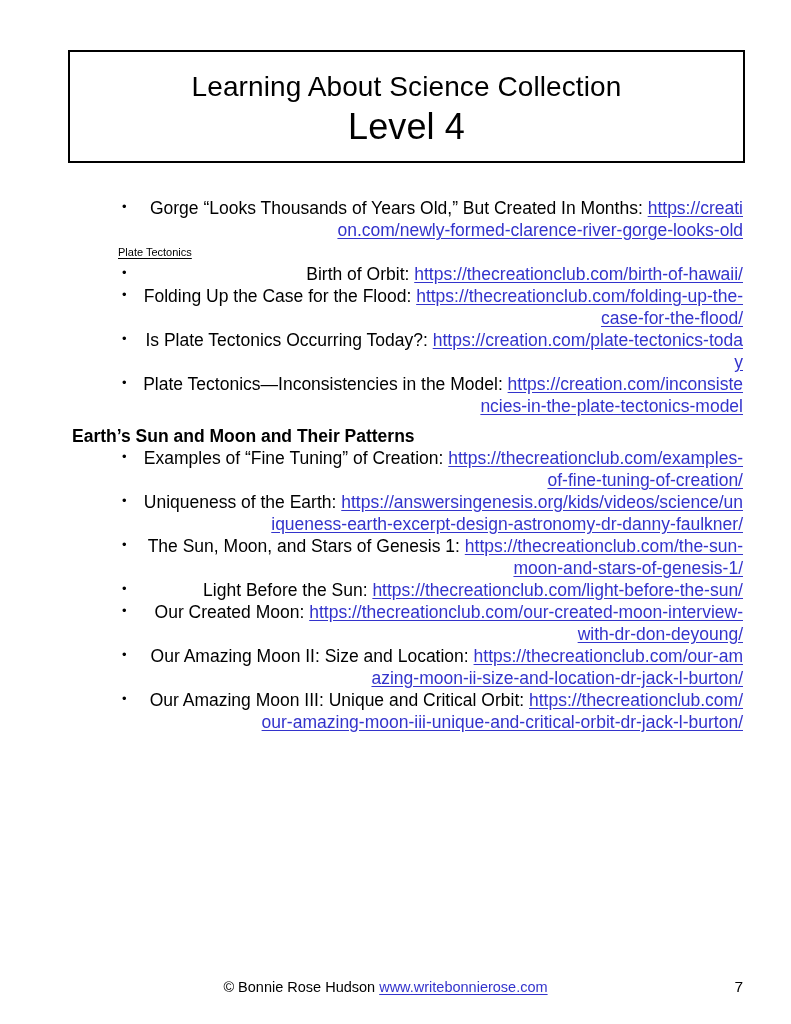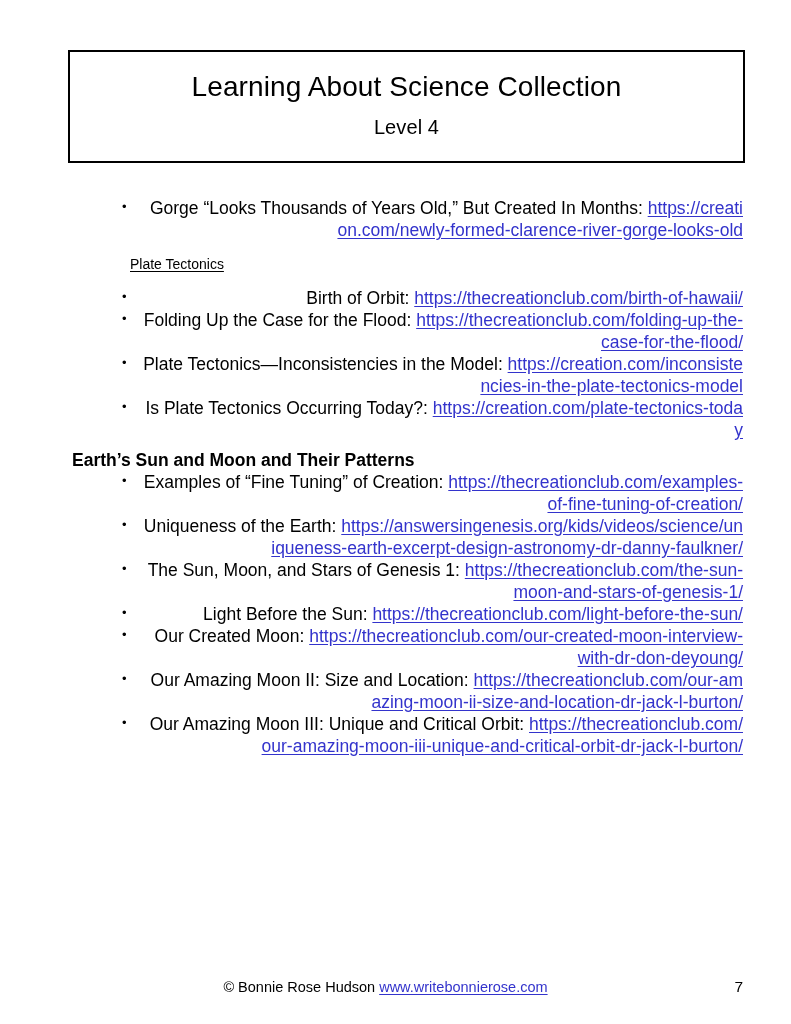--- a/index.html
+++ b/index.html
@@ -38,39 +38,39 @@
     justify-content: center;
   }
   .title-line-1 {
     font-size: 28px;
     line-height: 40px;
     font-weight: 400;
     letter-spacing: 0.1px;
     white-space: nowrap;
   }
   .title-line-2 {
-    font-size: 20px;
+    font-size: 36px;
     line-height: 40px;
     font-weight: 400;
     letter-spacing: 0.1px;
     white-space: nowrap;
   }
 
   
   .content {
     position: absolute;
     left: 0;
     top: 197px;
     width: 791px;
   }
 
   .section-heading-underline {
-    margin: 12px;
+    margin: 0;
     padding: 0 0 0 118px;
-    font-size: 14px;
+    font-size: 11px;
     line-height: 22px;
     font-weight: 400;
     text-decoration: underline;
     text-underline-offset: 2px;
     display: block;
   }
 
   .section-heading-bold {
     margin: 0;
     padding: 8px 0 0 72px;
@@ -157,22 +157,22 @@
   </div>
 
   <div class="content" id="content-root">
       <ul class="bullets">
         <li><span class="lbl">Gorge “Looks Thousands of Years Old,” But Created In Months: </span><a class="url" href="#">https://creation.com/newly-formed-clarence-river-gorge-looks-old</a></li>
       </ul>
       <div class="section-heading-underline">Plate Tectonics</div>
       <ul class="bullets">
         <li><span class="lbl">Birth of Orbit: </span><a class="url" href="#">https://thecreationclub.com/birth-of-hawaii/</a></li>
         <li><span class="lbl">Folding Up the Case for the Flood: </span><a class="url" href="#">https://thecreationclub.com/folding-up-the-case-for-the-flood/</a></li>
+        <li><span class="lbl">Is Plate Tectonics Occurring Today?: </span><a class="url" href="#">https://creation.com/plate-tectonics-today</a></li>
         <li><span class="lbl">Plate Tectonics—Inconsistencies in the Model: </span><a class="url" href="#">https://creation.com/inconsistencies-in-the-plate-tectonics-model</a></li>
-        <li><span class="lbl">Is Plate Tectonics Occurring Today?: </span><a class="url" href="#">https://creation.com/plate-tectonics-today</a></li>
       </ul>
       <div class="section-heading-bold">Earth’s Sun and Moon and Their Patterns</div>
       <ul class="bullets">
         <li><span class="lbl">Examples of “Fine Tuning” of Creation: </span><a class="url" href="#">https://thecreationclub.com/examples-of-fine-tuning-of-creation/</a></li>
         <li><span class="lbl">Uniqueness of the Earth: </span><a class="url" href="#">https://answersingenesis.org/kids/videos/science/uniqueness-earth-excerpt-design-astronomy-dr-danny-faulkner/</a></li>
         <li><span class="lbl">The Sun, Moon, and Stars of Genesis 1: </span><a class="url" href="#">https://thecreationclub.com/the-sun-moon-and-stars-of-genesis-1/</a></li>
         <li><span class="lbl">Light Before the Sun: </span><a class="url" href="#">https://thecreationclub.com/light-before-the-sun/</a></li>
         <li><span class="lbl">Our Created Moon: </span><a class="url" href="#">https://thecreationclub.com/our-created-moon-interview-with-dr-don-deyoung/</a></li>
         <li><span class="lbl">Our Amazing Moon II: Size and Location: </span><a class="url" href="#">https://thecreationclub.com/our-amazing-moon-ii-size-and-location-dr-jack-l-burton/</a></li>
         <li><span class="lbl">Our Amazing Moon III: Unique and Critical Orbit: </span><a class="url" href="#">https://thecreationclub.com/our-amazing-moon-iii-unique-and-critical-orbit-dr-jack-l-burton/</a></li>

